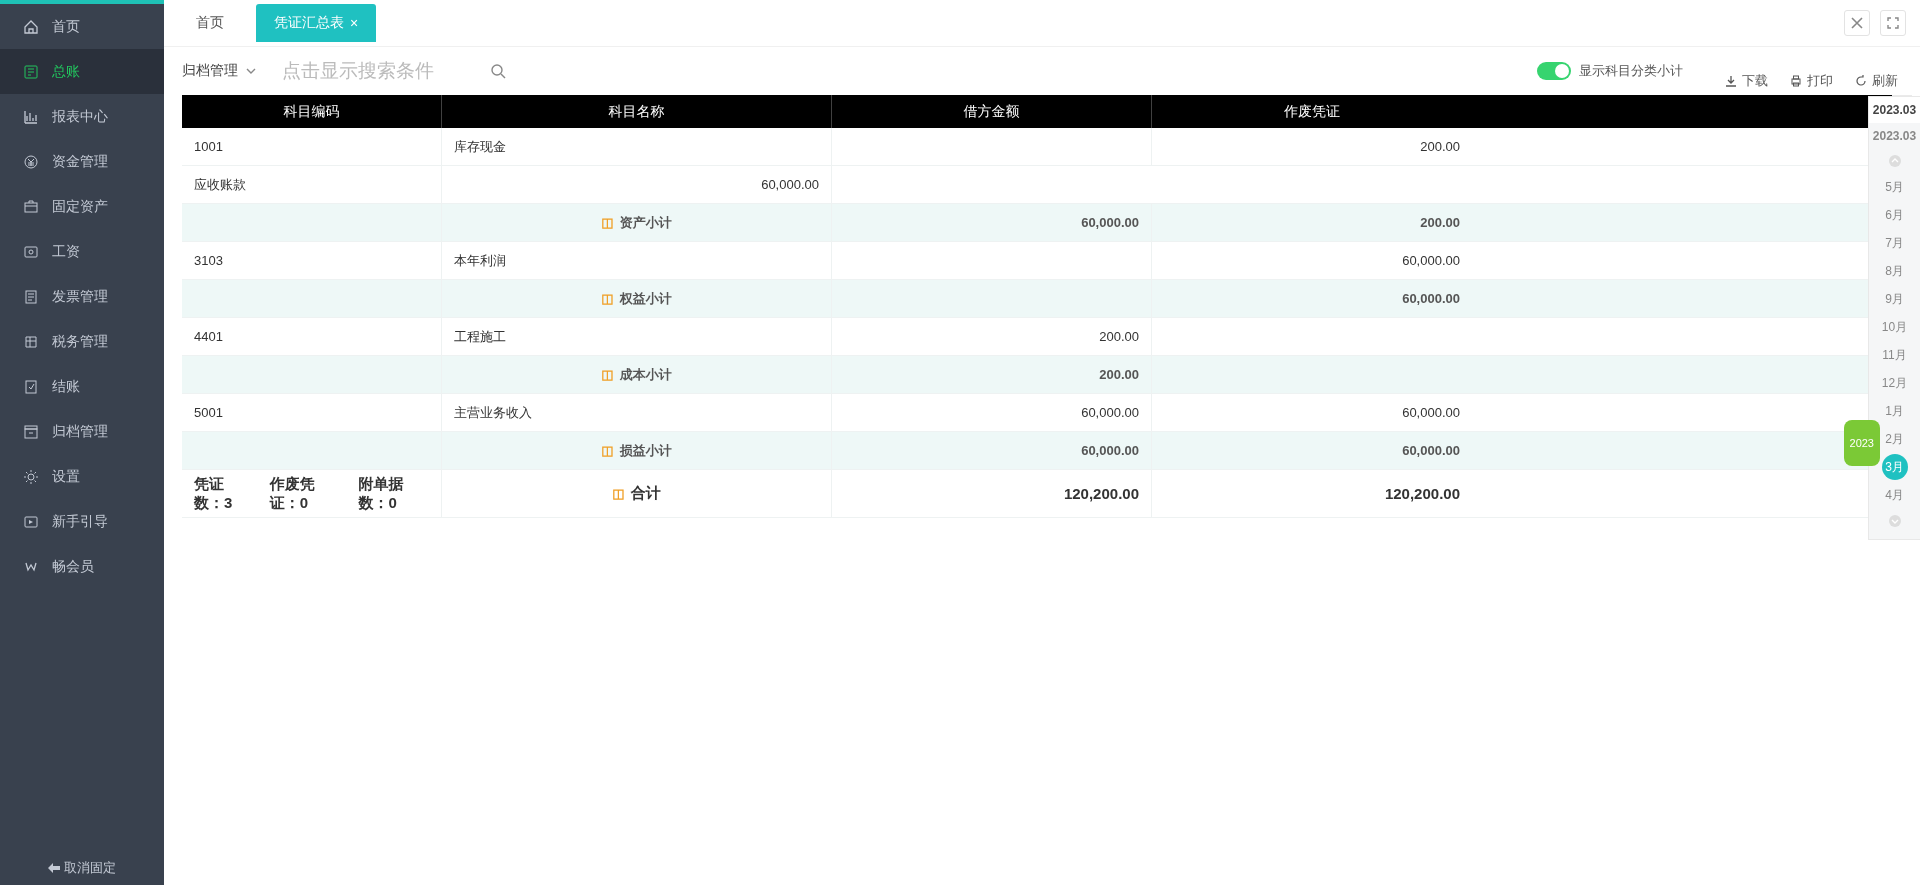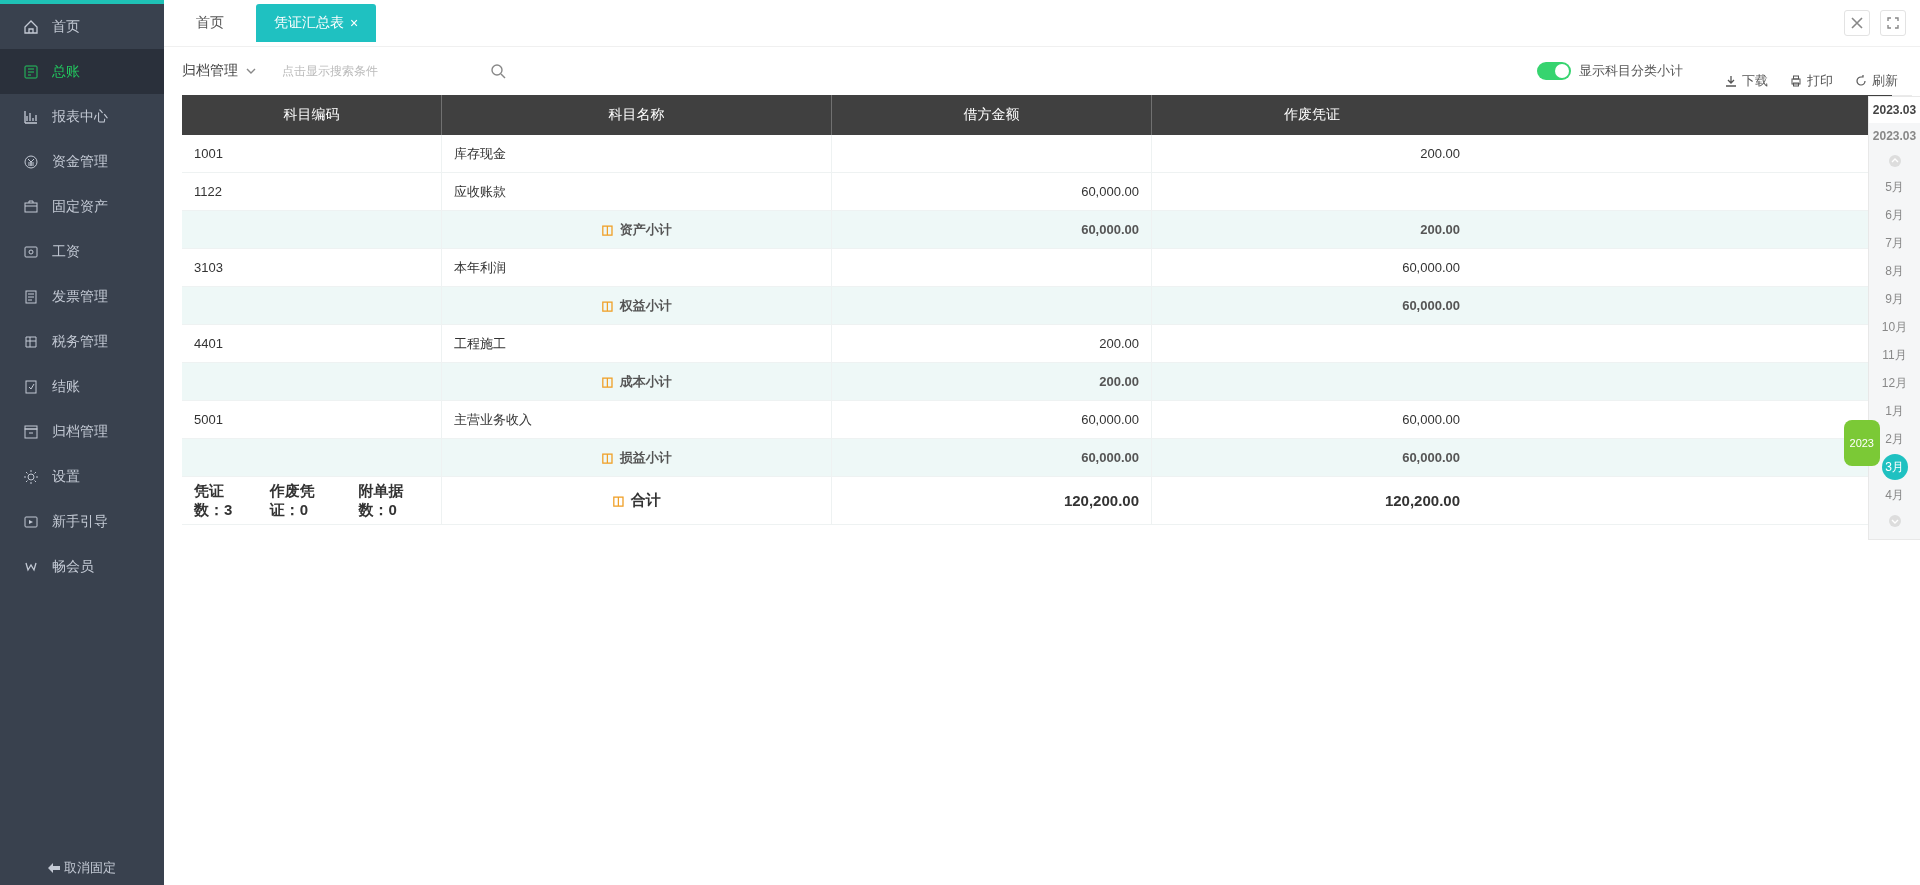--- a/index.html
+++ b/index.html
@@ -113,21 +113,21 @@
   font-size: 14px;
   color: #444;
   cursor: pointer;
   padding-right: 10px;
 }
 .search-input {
   border: none;
   border-bottom: 1px solid transparent;
   outline: none;
   width: 190px;
-  font-size: 12px;
+  font-size: 19px;
   padding: 6px 2px;
   color: #0369a1;
 }
 .search-input::placeholder { color: #bbb; }
 .search-btn {
   width: 28px; height: 28px;
   display: flex;
   align-items: center;
   justify-content: center;
   cursor: pointer;
@@ -148,23 +148,23 @@
   color: #555; font-size: 13px; cursor: pointer;
   padding: 0 4px;
   margin-top: 20px;
 }
 
 
 .table-wrap { padding: 0 18px; position: relative; }
 .tabletop {
   display: grid;
   grid-template-columns: 260px 390px 320px 320px;
-  background: #404040;
+  background: #000000;
   color: #fff;
-  height: 40px;
+  height: 33px;
   font-size: 14px;
 }
 .tabletop div {
   display: flex;
   align-items: center;
   justify-content: center;
   border-right: 1px solid rgba(255,255,255,.25);
 }
 .tabletop div:last-child { border-right: none; }
 .row {
@@ -472,21 +472,20 @@
         <div>作废凭证</div>
       </div>
       <div id="tbody">
           <div class="row">
             <div>1001</div>
             <div>库存现金</div>
             <div class="num"></div>
             <div class="num">200.00</div>
           </div>
           <div class="row">
-            <div>1122</div>
             <div>应收账款</div>
             <div class="num">60,000.00</div>
             <div class="num"></div>
           </div>
           <div class="row subtotal">
             <div></div>
             <div class="label-cell">
               <span class="subtotal-icon">◫</span>
               <span>资产小计</span>
             </div>

